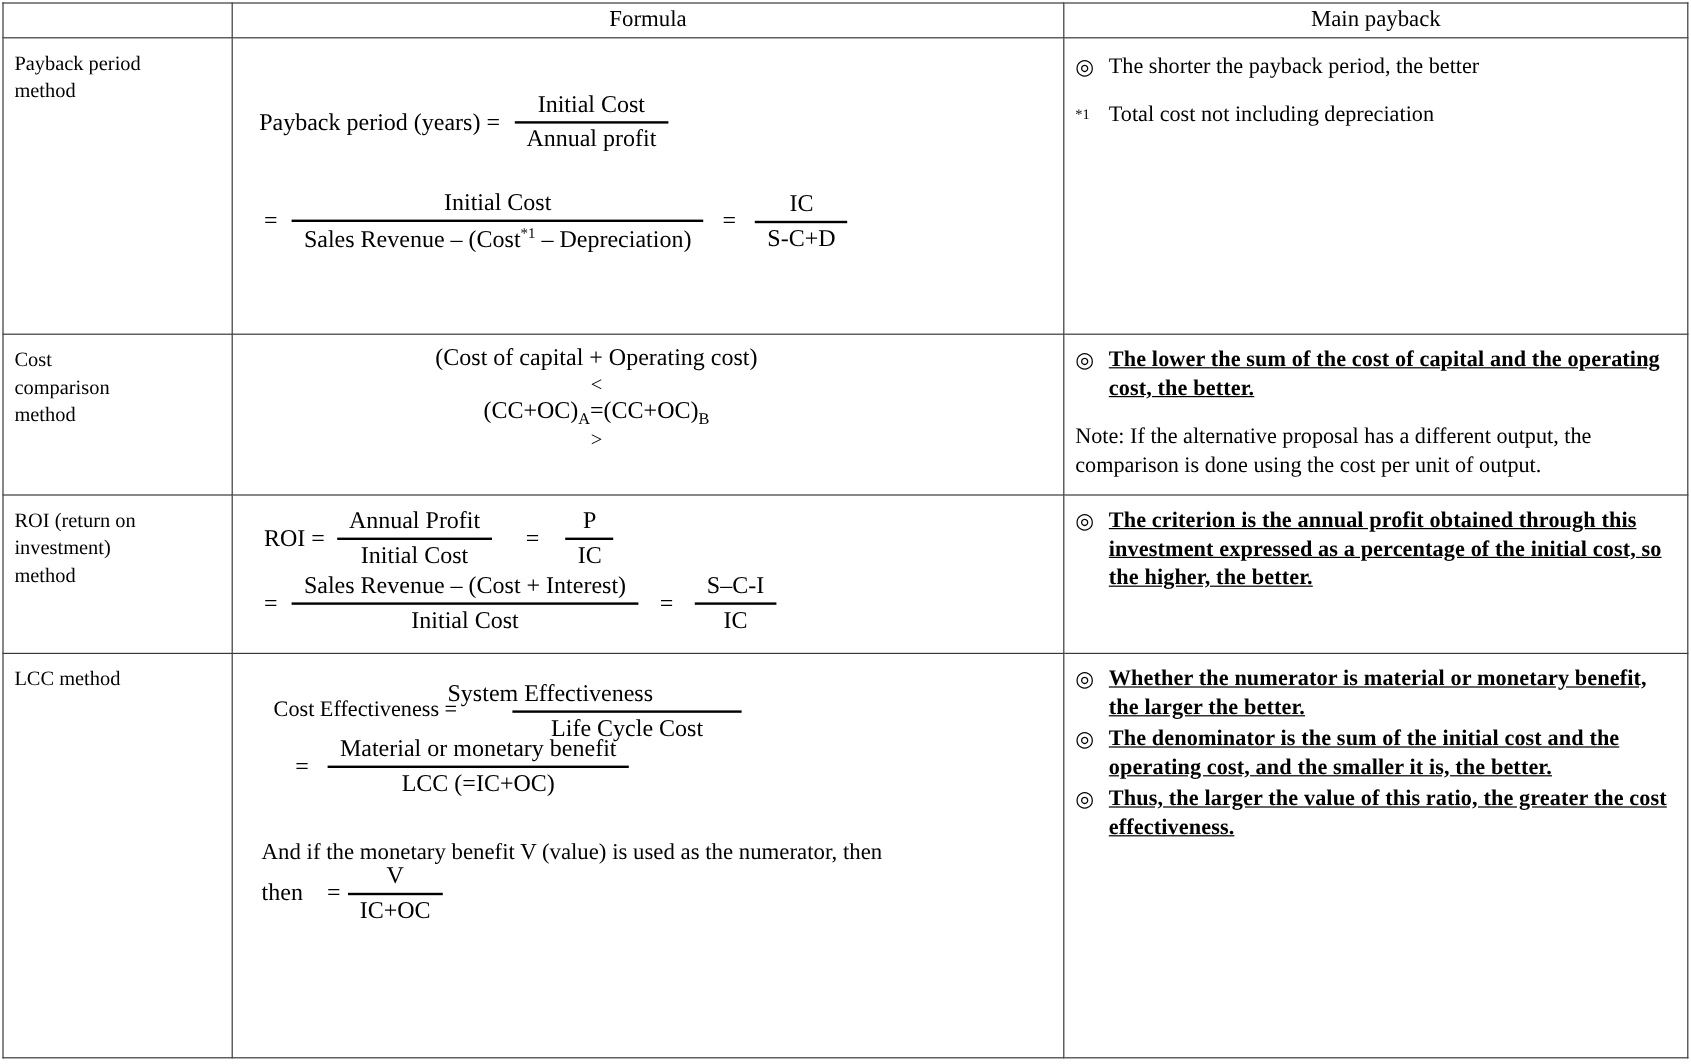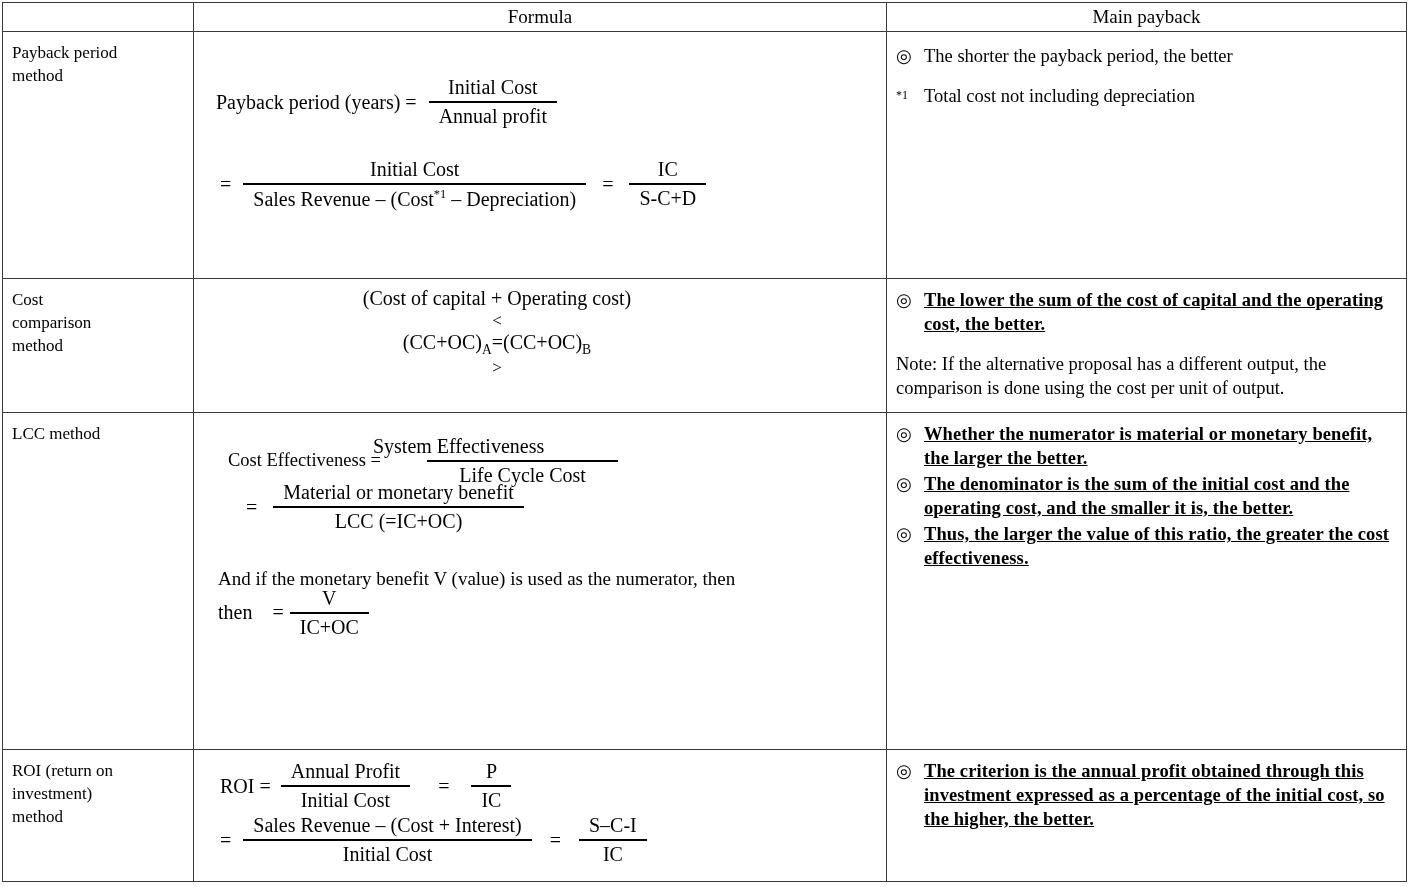--- a/index.html
+++ b/index.html
@@ -269,20 +269,60 @@
         </td>
         <td class="criteria" style="padding-top:9px !important">
           <div class="crit-item">
             <span class="crit-mark">◎</span>
             <span class="crit-text bold">The lower the sum of the cost of capital and the operating cost, the better.</span>
           </div>
           <div class="crit-plain">Note: If the alternative proposal has a different output, the comparison is done using the cost per unit of output.</div>
         </td>
       </tr>
 
+      <tr style="height:132px">
+        <td class="method">ROI (return on
+investment)
+method</td>
+        <td class="formula">
+          <div class="fbox">
+            <div class="r3-line1">
+              <span class="lead">ROI =</span>
+              <span class="frac">
+                <span class="num">Annual Profit</span>
+                <span class="den">Initial Cost</span>
+              </span>
+              <span class="eqmid">=</span>
+              <span class="frac">
+                <span class="num">P</span>
+                <span class="den">IC</span>
+              </span>
+            </div>
+            <div class="r3-line2">
+              <span class="eqsign">=</span>
+              <span class="frac">
+                <span class="num">Sales Revenue – (Cost + Interest)</span>
+                <span class="den">Initial Cost</span>
+              </span>
+              <span class="eqmid">=</span>
+              <span class="frac">
+                <span class="num">S–C-I</span>
+                <span class="den">IC</span>
+              </span>
+            </div>
+          </div>
+        </td>
+        <td class="criteria" style="padding-top:9px !important">
+          <div class="crit-item">
+            <span class="crit-mark">◎</span>
+            <span class="crit-text bold">The criterion is the annual profit obtained through this investment expressed as a percentage of the initial cost, so the higher, the better.</span>
+          </div>
+        </td>
+      </tr>
+
       <tr style="height:337px">
         <td class="method">LCC method</td>
         <td class="formula">
           <div class="fbox">
             <div class="r4-line1">
               <span class="lead">Cost Effectiveness =</span>
               <span class="frac r4-skew">
                 <span class="num">System Effectiveness</span>
                 <span class="den">Life Cycle Cost</span>
               </span>
@@ -314,55 +354,15 @@
             <span class="crit-mark">◎</span>
             <span class="crit-text bold">The denominator is the sum of the initial cost and the operating cost, and the smaller it is, the better.</span>
           </div>
           <div class="crit-item">
             <span class="crit-mark">◎</span>
             <span class="crit-text bold">Thus, the larger the value of this ratio, the greater the cost effectiveness.</span>
           </div>
         </td>
       </tr>
 
-      <tr style="height:132px">
-        <td class="method">ROI (return on
-investment)
-method</td>
-        <td class="formula">
-          <div class="fbox">
-            <div class="r3-line1">
-              <span class="lead">ROI =</span>
-              <span class="frac">
-                <span class="num">Annual Profit</span>
-                <span class="den">Initial Cost</span>
-              </span>
-              <span class="eqmid">=</span>
-              <span class="frac">
-                <span class="num">P</span>
-                <span class="den">IC</span>
-              </span>
-            </div>
-            <div class="r3-line2">
-              <span class="eqsign">=</span>
-              <span class="frac">
-                <span class="num">Sales Revenue – (Cost + Interest)</span>
-                <span class="den">Initial Cost</span>
-              </span>
-              <span class="eqmid">=</span>
-              <span class="frac">
-                <span class="num">S–C-I</span>
-                <span class="den">IC</span>
-              </span>
-            </div>
-          </div>
-        </td>
-        <td class="criteria" style="padding-top:9px !important">
-          <div class="crit-item">
-            <span class="crit-mark">◎</span>
-            <span class="crit-text bold">The criterion is the annual profit obtained through this investment expressed as a percentage of the initial cost, so the higher, the better.</span>
-          </div>
-        </td>
-      </tr>
-
     </tbody>
   </table>
 </div>
 
 </body></html>

